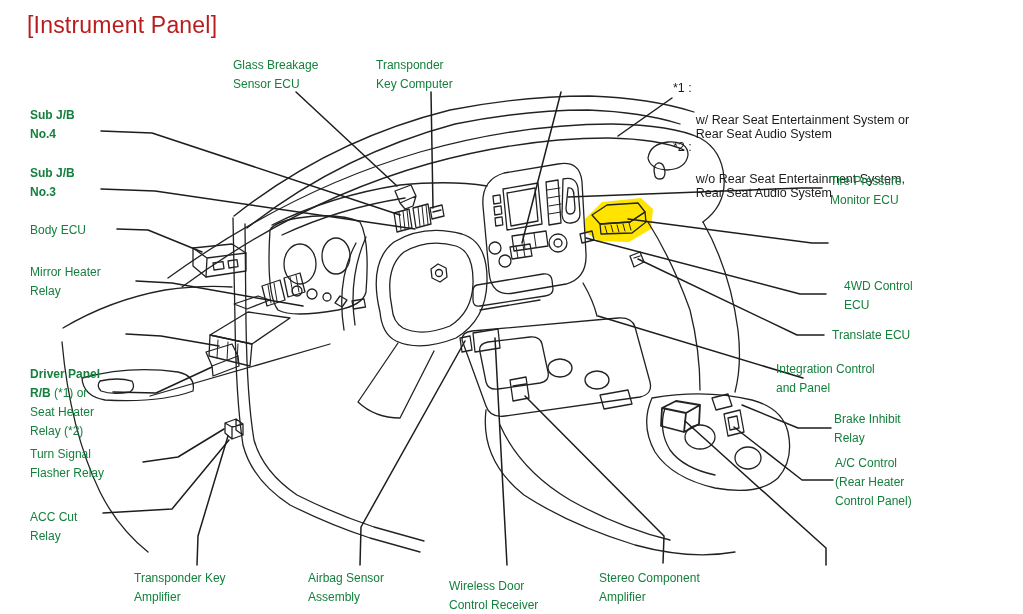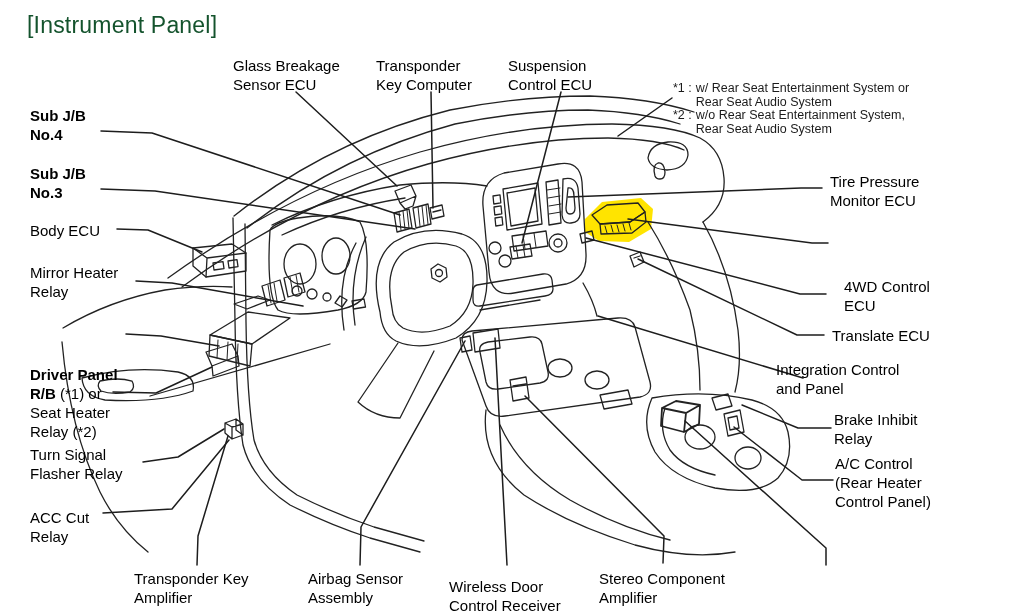--- a/index.html
+++ b/index.html
@@ -1,26 +1,26 @@
 <!DOCTYPE html>
 <html><head>
 <meta charset="utf-8">
 <style>
   html,body{margin:0;padding:0;background:#fff;}
   .stage{position:relative;width:1023px;height:614px;background:#ffffff;overflow:hidden;
          font-family:"Liberation Sans", sans-serif;color:#1b1b1b;}
   svg{position:absolute;left:0;top:0;}
-  .title{position:absolute;font-size:23px;letter-spacing:0.2px;color:#14532d;white-space:pre;}
-  .lbl{position:absolute;font-size:15px;line-height:19px;white-space:pre-line;color:#000000;z-index:3;}
+  .title{position:absolute;font-size:23px;letter-spacing:0.2px;color:#b91c1c;white-space:pre;}
+  .lbl{position:absolute;font-size:12px;line-height:19px;white-space:pre-line;color:#15803d;z-index:3;}
   .lbl.bold{font-weight:bold;}
   .lbl .reg{font-weight:normal;}
   .notes{position:absolute;left:673px;top:82px;font-size:12.5px;line-height:13.5px;z-index:3;}
   .note-row{display:flex;}
   .note-marker{white-space:pre;margin-right:4px;}
-  .note-text{white-space:pre-line;}
+  .note-text{white-space:pre-line;margin-top:32px;}
   .hl-wrap{position:relative;display:inline-block;}
   .hl-blob{position:absolute;left:-12px;top:-5px;width:166px;height:47px;background:#ffe70a;
            border-radius:18px 26px 20px 24px / 14px 18px 16px 15px;transform:rotate(-1.6deg);z-index:0;}
   .hl-text{position:relative;z-index:1;}
   .line-art path, .line-art ellipse, .line-art circle{fill:none;stroke:#222;stroke-width:1.3;
            stroke-linecap:round;stroke-linejoin:round;}
   .line-art .thin{stroke-width:1;}
   .line-art .thick{stroke-width:1.8;}
   .leaders path{fill:none;stroke:#1d1d1d;stroke-width:1.5;stroke-linecap:round;stroke-linejoin:round;}
   .fillyellow{fill:#ffe400;stroke:none;}
@@ -191,22 +191,20 @@
       <span class="note-marker">*2 :</span>
       <span class="note-text">w/o Rear Seat Entertainment System,
 Rear Seat Audio System</span>
     </div>
   </div>
 
   <div class="lbl" style="left:233px;top:56px;">Glass Breakage
 Sensor ECU</div>
   <div class="lbl" style="left:376px;top:56px;">Transponder
 Key Computer</div>
-  <div class="lbl" style="left:508px;top:56px;">Suspension
-Control ECU</div>
 
   <div class="lbl bold" style="left:30px;top:106px;">Sub J/B
 No.4</div>
   <div class="lbl bold" style="left:30px;top:164px;">Sub J/B
 No.3</div>
   <div class="lbl" style="left:30px;top:221px;">Body ECU</div>
   <div class="lbl" style="left:30px;top:263px;">Mirror Heater
 Relay</div>
   <div class="lbl bold" style="left:30px;top:365px;"><span>Driver Panel
 R/B</span><span class="reg"> (*1) or

